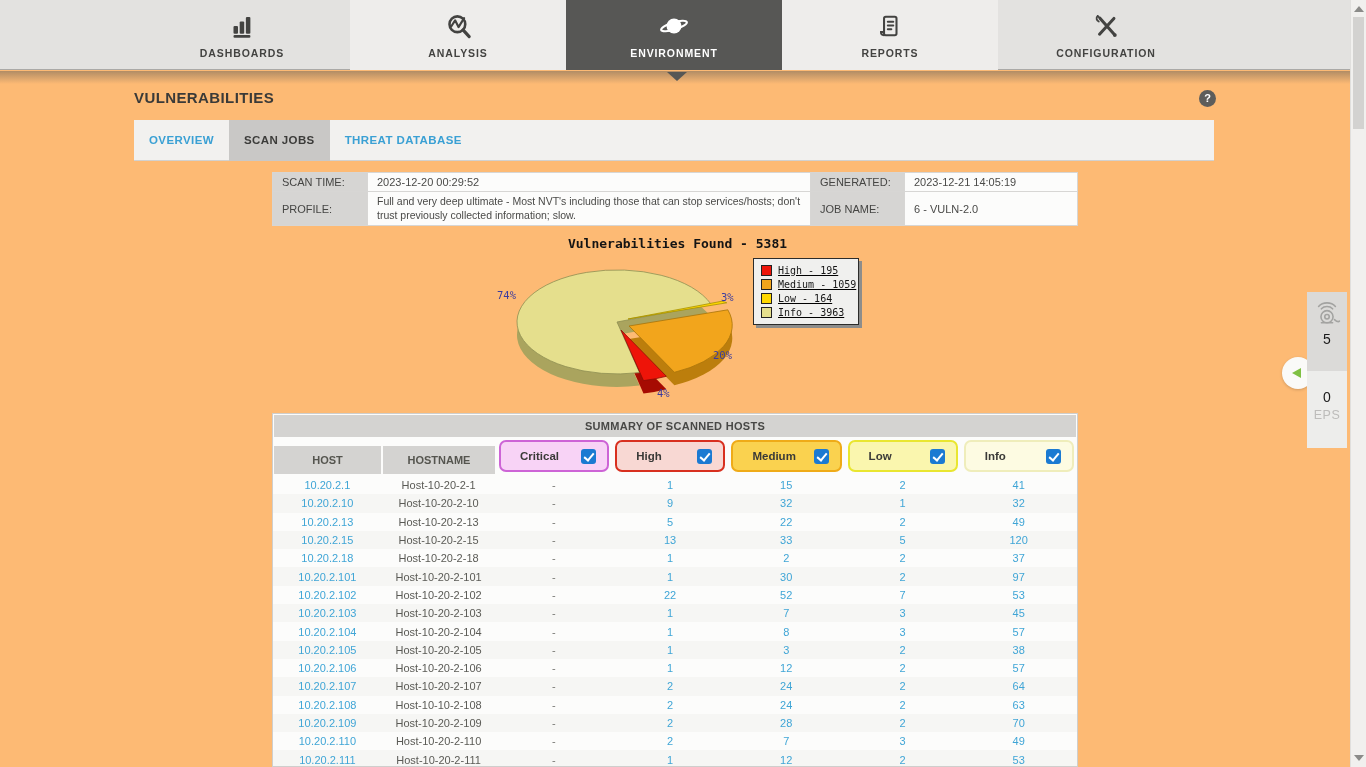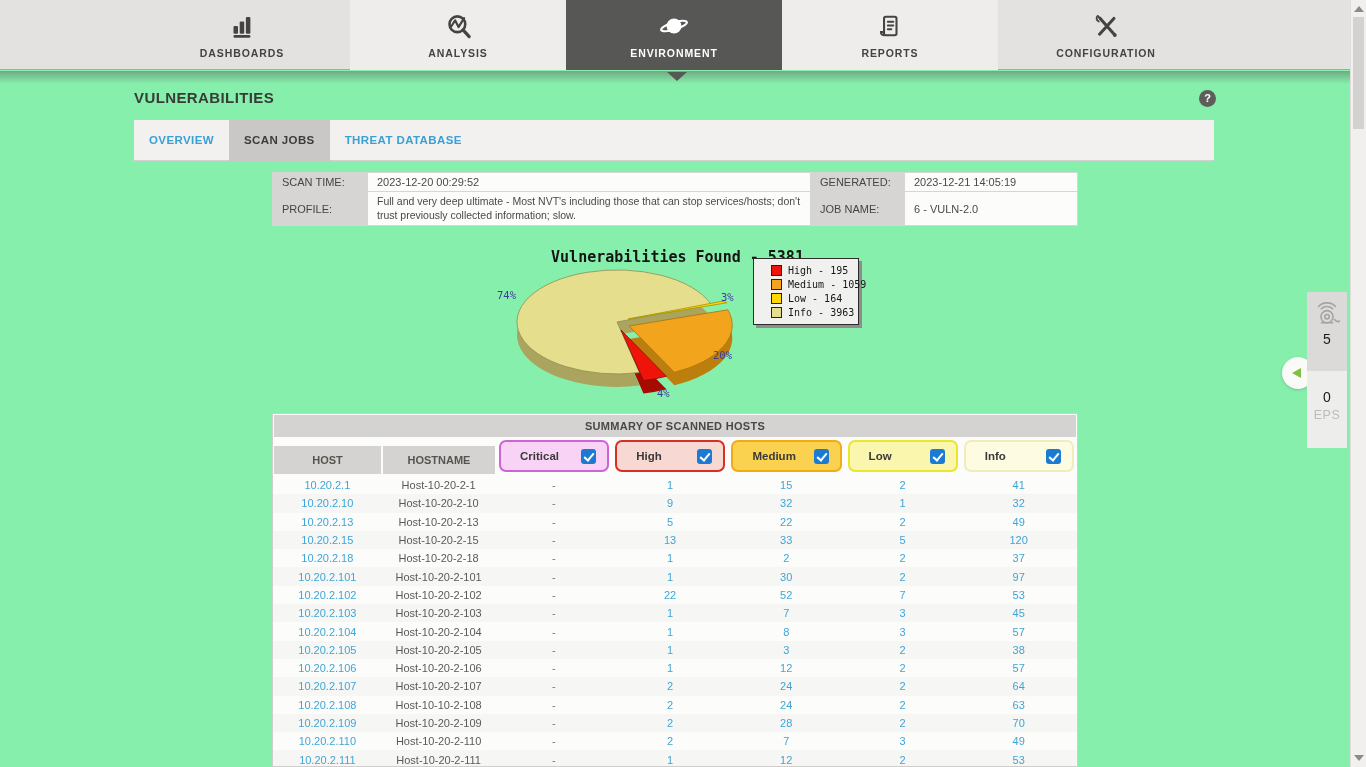--- a/index.html
+++ b/index.html
@@ -1,18 +1,18 @@
 <!DOCTYPE html>
 <html><head>
 <meta charset="utf-8">
 <style>
   * { margin:0; padding:0; box-sizing:border-box; }
   html,body { width:1366px; height:767px; overflow:hidden; }
   body { font-family:"Liberation Sans", sans-serif; background:#f5f4f2; }
-  .screen { position:relative; width:1366px; height:767px; overflow:hidden; background:#86efac; }
+  .screen { position:relative; width:1366px; height:767px; overflow:hidden; background:#fdba74; }
 
   
   .topnav { position:absolute; left:0; top:0; width:1366px; height:70px; background:#e3e2e0; border-bottom:1px solid #aaa9a7; }
   .nav-strip { position:absolute; left:134px; top:0; display:flex; height:70px; }
   .nav-item { width:216px; height:70px; display:flex; flex-direction:column; align-items:center; justify-content:center; gap:6px; color:#434341; cursor:pointer; }
   .nav-item.alt { background:#eeedeb; }
   .nav-item.active { background:#575755; color:#ffffff; }
   .nav-lbl { font-size:10.5px; font-weight:700; letter-spacing:.9px; }
   .nav-ic { height:30px; display:flex; align-items:center; justify-content:center; }
   .nav-shadow { position:absolute; left:0; top:71px; width:1366px; height:13px;
@@ -34,30 +34,30 @@
 
   
   .info-table { position:absolute; left:272px; top:172px; width:806px; border-collapse:collapse; background:#fcfcfb; }
   .info-table td { border:1px solid #d7d6d4; font-size:11px; color:#4a4a48; padding:3px 9px; vertical-align:middle; }
   .info-table td.lab { background:#d6d5d3; width:95px; color:#454543; }
   .info-table td.lab2 { background:#d6d5d3; width:94px; color:#454543; }
   .info-table td.val2 { width:173px; }
   .info-table .profile-val { font-size:10.5px; line-height:1.3; }
 
   
-  .chart-title { position:absolute; left:455px; top:248px; width:445px; text-align:center;
-    font-family:"DejaVu Sans Mono", monospace; font-size:15px; font-weight:700; color:#141414; }
+  .chart-title { position:absolute; left:455px; top:236px; width:445px; text-align:center;
+    font-family:"DejaVu Sans Mono", monospace; font-size:13px; font-weight:700; color:#141414; }
   .pie-svg { position:absolute; left:495px; top:250px; }
   .pct { position:absolute; font-family:"DejaVu Sans Mono", monospace; font-size:10.5px; color:#3c3c9e; }
   .pct-74 { left:497px; top:289px; }
   .pct-3  { left:721px; top:291px; }
   .pct-20 { left:713px; top:349px; }
   .pct-4  { left:657px; top:387px; }
   .legend { position:absolute; left:753px; top:258px; width:106px; background:#f0f0ee;
-    border:1px solid #2c2c2a; box-shadow:3px 3px 0 #8d8d8b; padding:6px 17px; display:grid; row-gap:3px; }
+    border:1px solid #2c2c2a; box-shadow:3px 3px 0 #8d8d8b; padding:6px 7px; display:grid; row-gap:3px;text-decoration:underline; }
   .lg-row { display:flex; align-items:center; gap:6px; }
   .lg-sw { width:11px; height:11px; border:1px solid #222; flex:none; }
   .sw-high { background:#ee1409; } .sw-med { background:#f2a51c; }
   .sw-low { background:#ffd800; } .sw-info { background:#e5df8d; }
   .lg-txt { font-family:"DejaVu Sans Mono", monospace; font-size:10px; color:#161616; white-space:nowrap; }
 
   
   .hosts { position:absolute; left:272px; top:413px; width:806px; height:354px; overflow:hidden;
     border:1px solid #cfcecc; background:#fcfcfb; }
   .h-title { height:22px; margin:1px; background:#d4d3d1; display:flex; align-items:center; justify-content:center;

